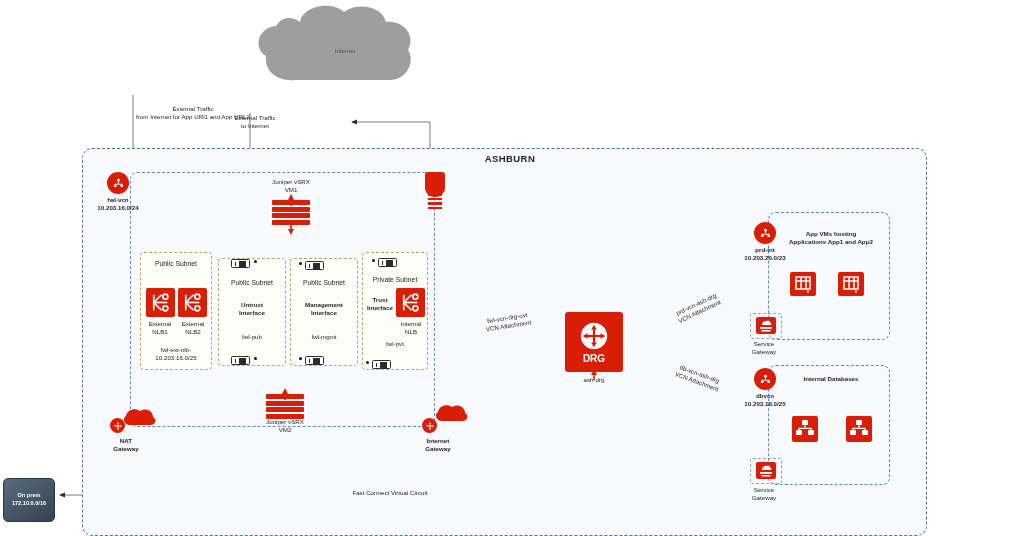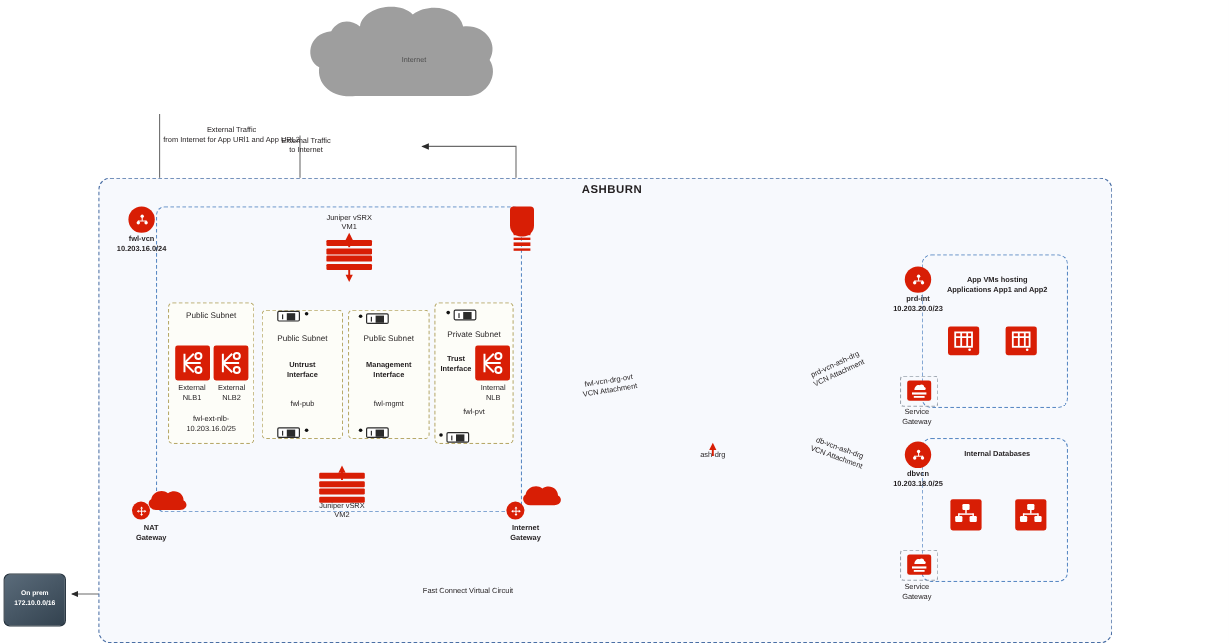--- a/index.html
+++ b/index.html
@@ -383,20 +383,34 @@
   </div>
   <svg class="layer">
     <path d="M438,412 C439,406 447,403 452,407 C458,403 465,407 465,413
              C469,415 468,421 462,421 L442,421 C436,421 434,414 438,412 z" fill="#d81e05"></path>
   </svg>
   <div class="t b" style="left:408px; top:437px; width:60px;">
     <div>Internet</div>
     <div>Gateway</div>
   </div>
 
+  <div class="drg">
+    <svg width="32" height="32" viewBox="0 0 34 34">
+      <circle cx="17" cy="17" r="14" fill="#fff"></circle>
+      <g fill="#d81e05">
+        <path d="M17,5 L20,10 L14,10 z"></path>
+          <path d="M17,29 L20,24 L14,24 z"></path>
+        <path d="M5,17 L10,14 L10,20 z"></path>
+          <path d="M29,17 L24,14 L24,20 z"></path>
+        <rect x="15.8" y="9.5" width="2.4" height="15"></rect>
+        <rect x="9.5" y="15.8" width="15" height="2.4"></rect>
+      </g>
+    </svg>
+    <div class="drg-label">DRG</div>
+  </div>
   <div class="t" style="left:570px; top:376px; width:48px;">ash-drg</div>
   <svg class="layer">
     <path d="M594,380 L594,372" stroke="#d81e05" stroke-width="1.6" fill="none"></path>
     <path d="M591,375 L594,369 L597,375 z" fill="#d81e05"></path>
   </svg>
 
   <div class="t" style="left:468px; top:314px; width:80px; transform:rotate(-9deg);">
     <div>fwl-vcn-drg-ovt</div>
     <div>VCN Attachment</div>
   </div>

